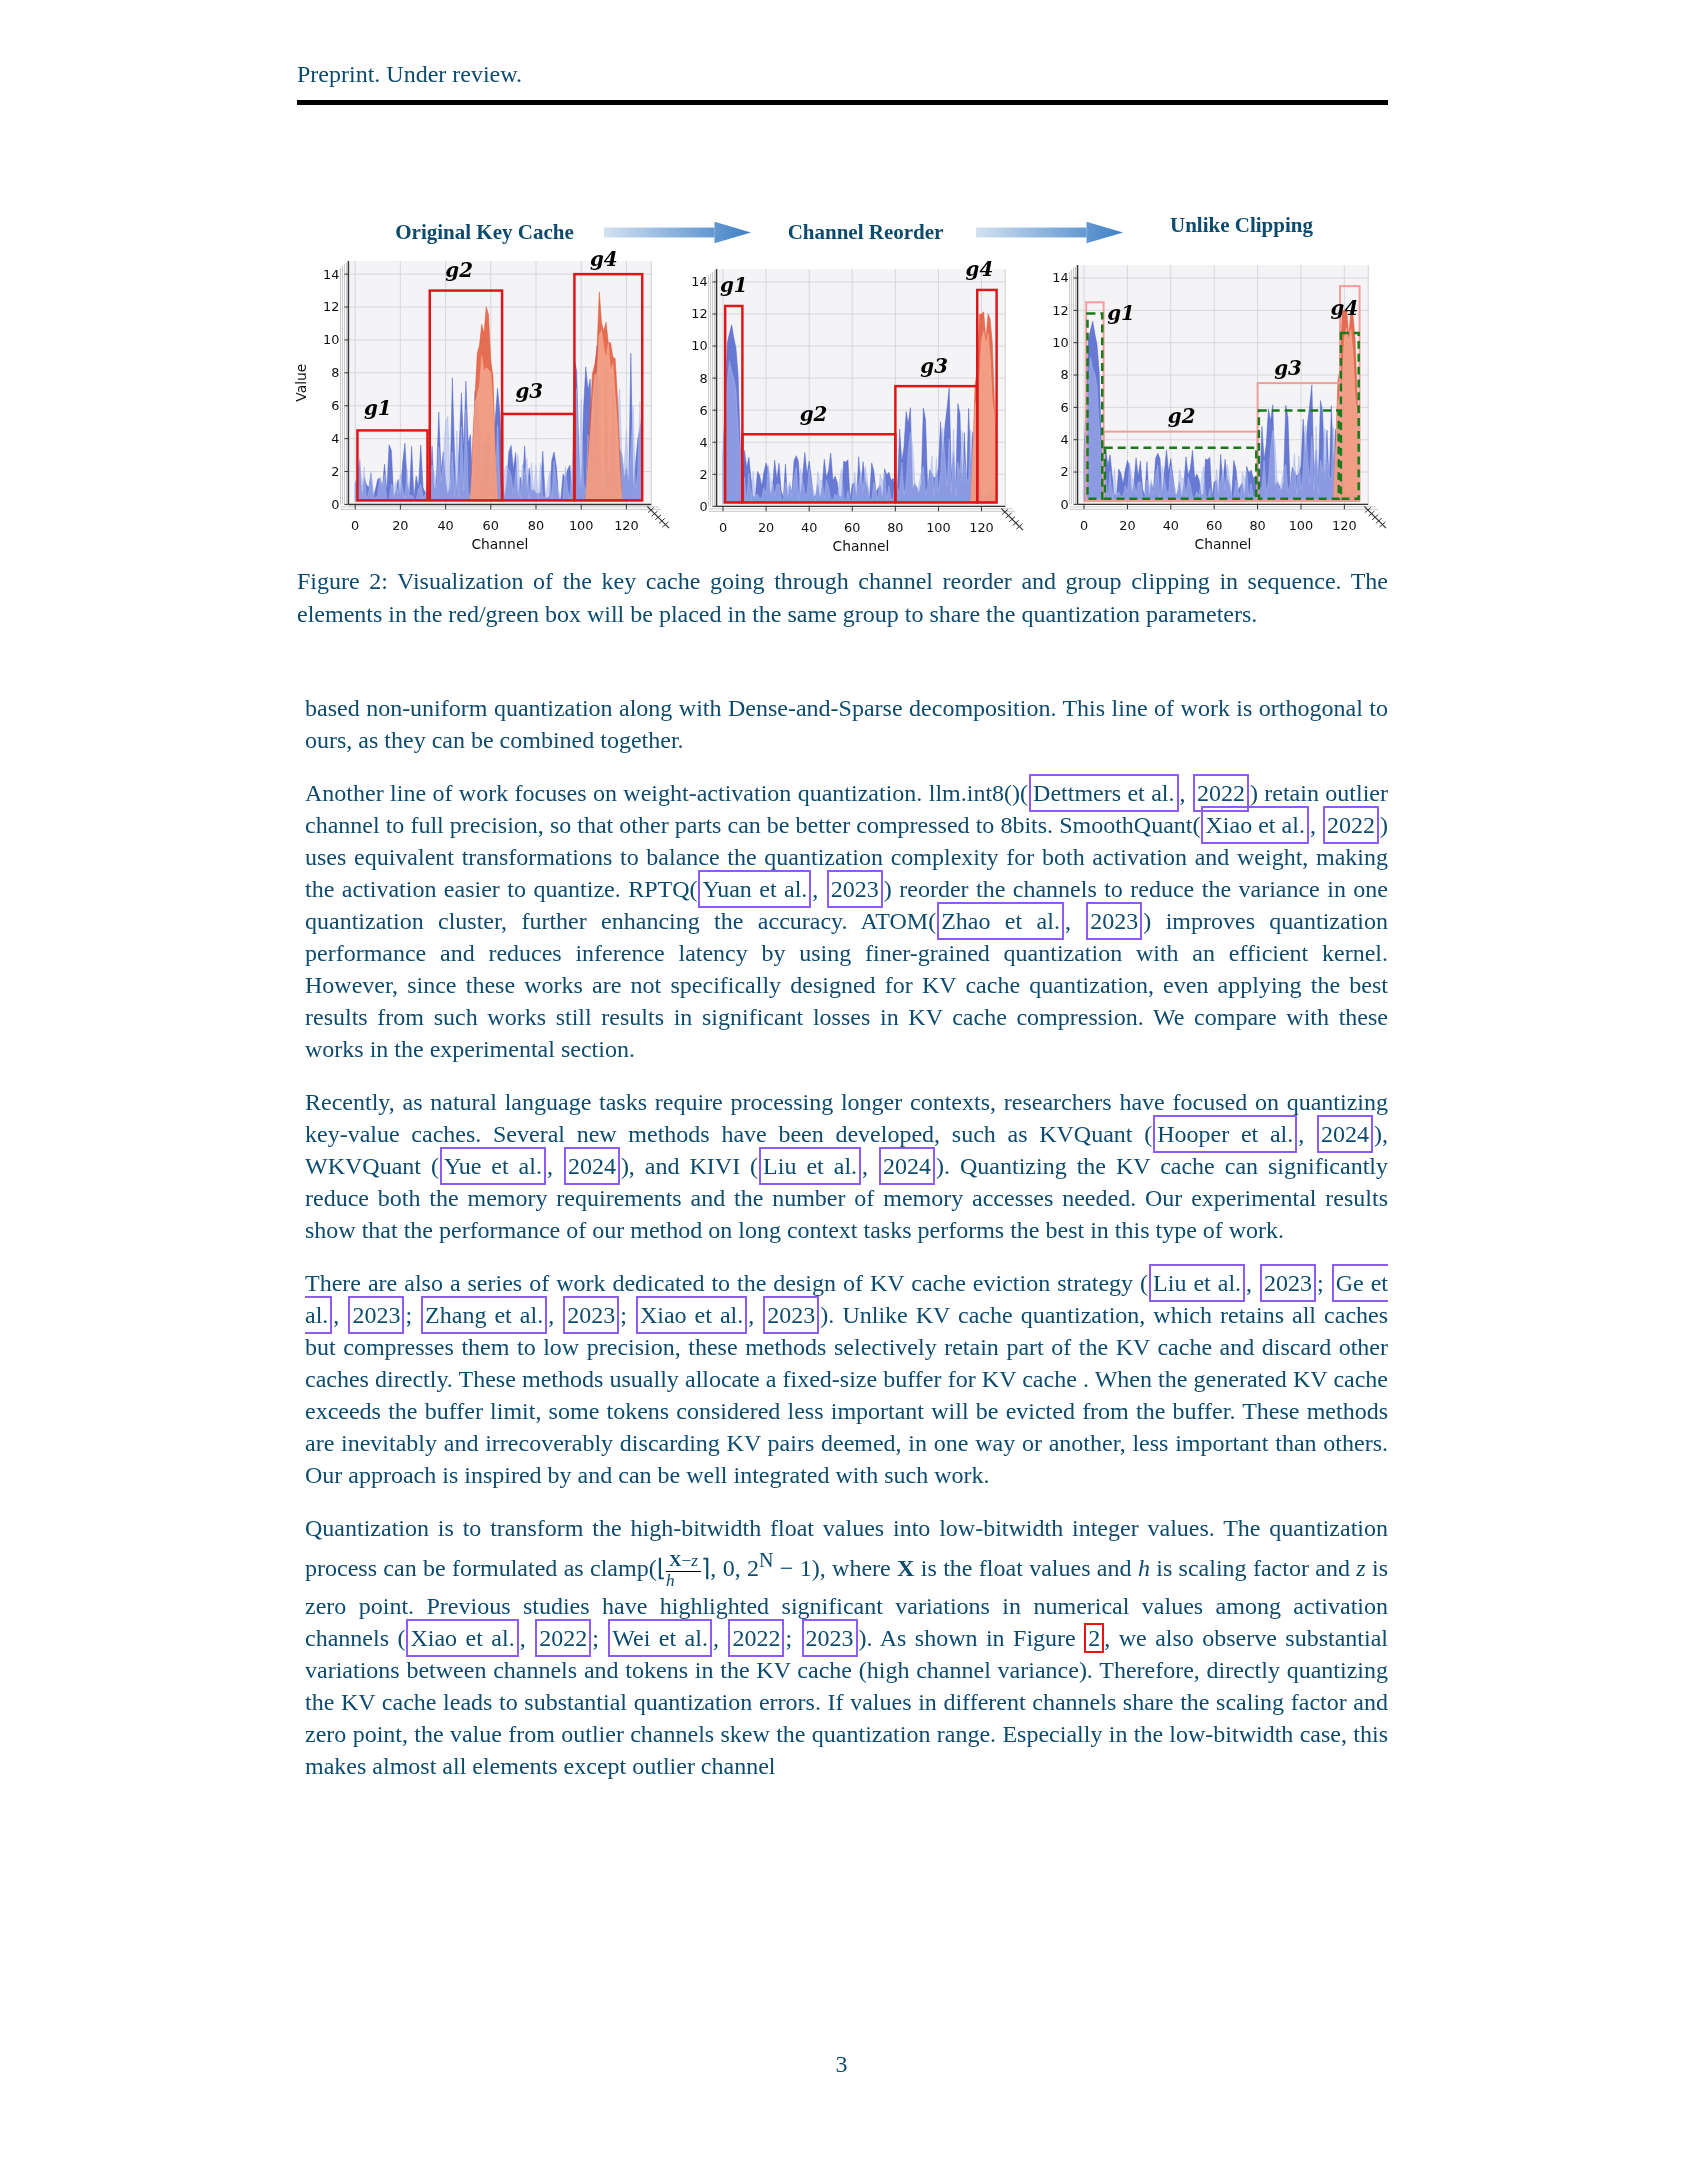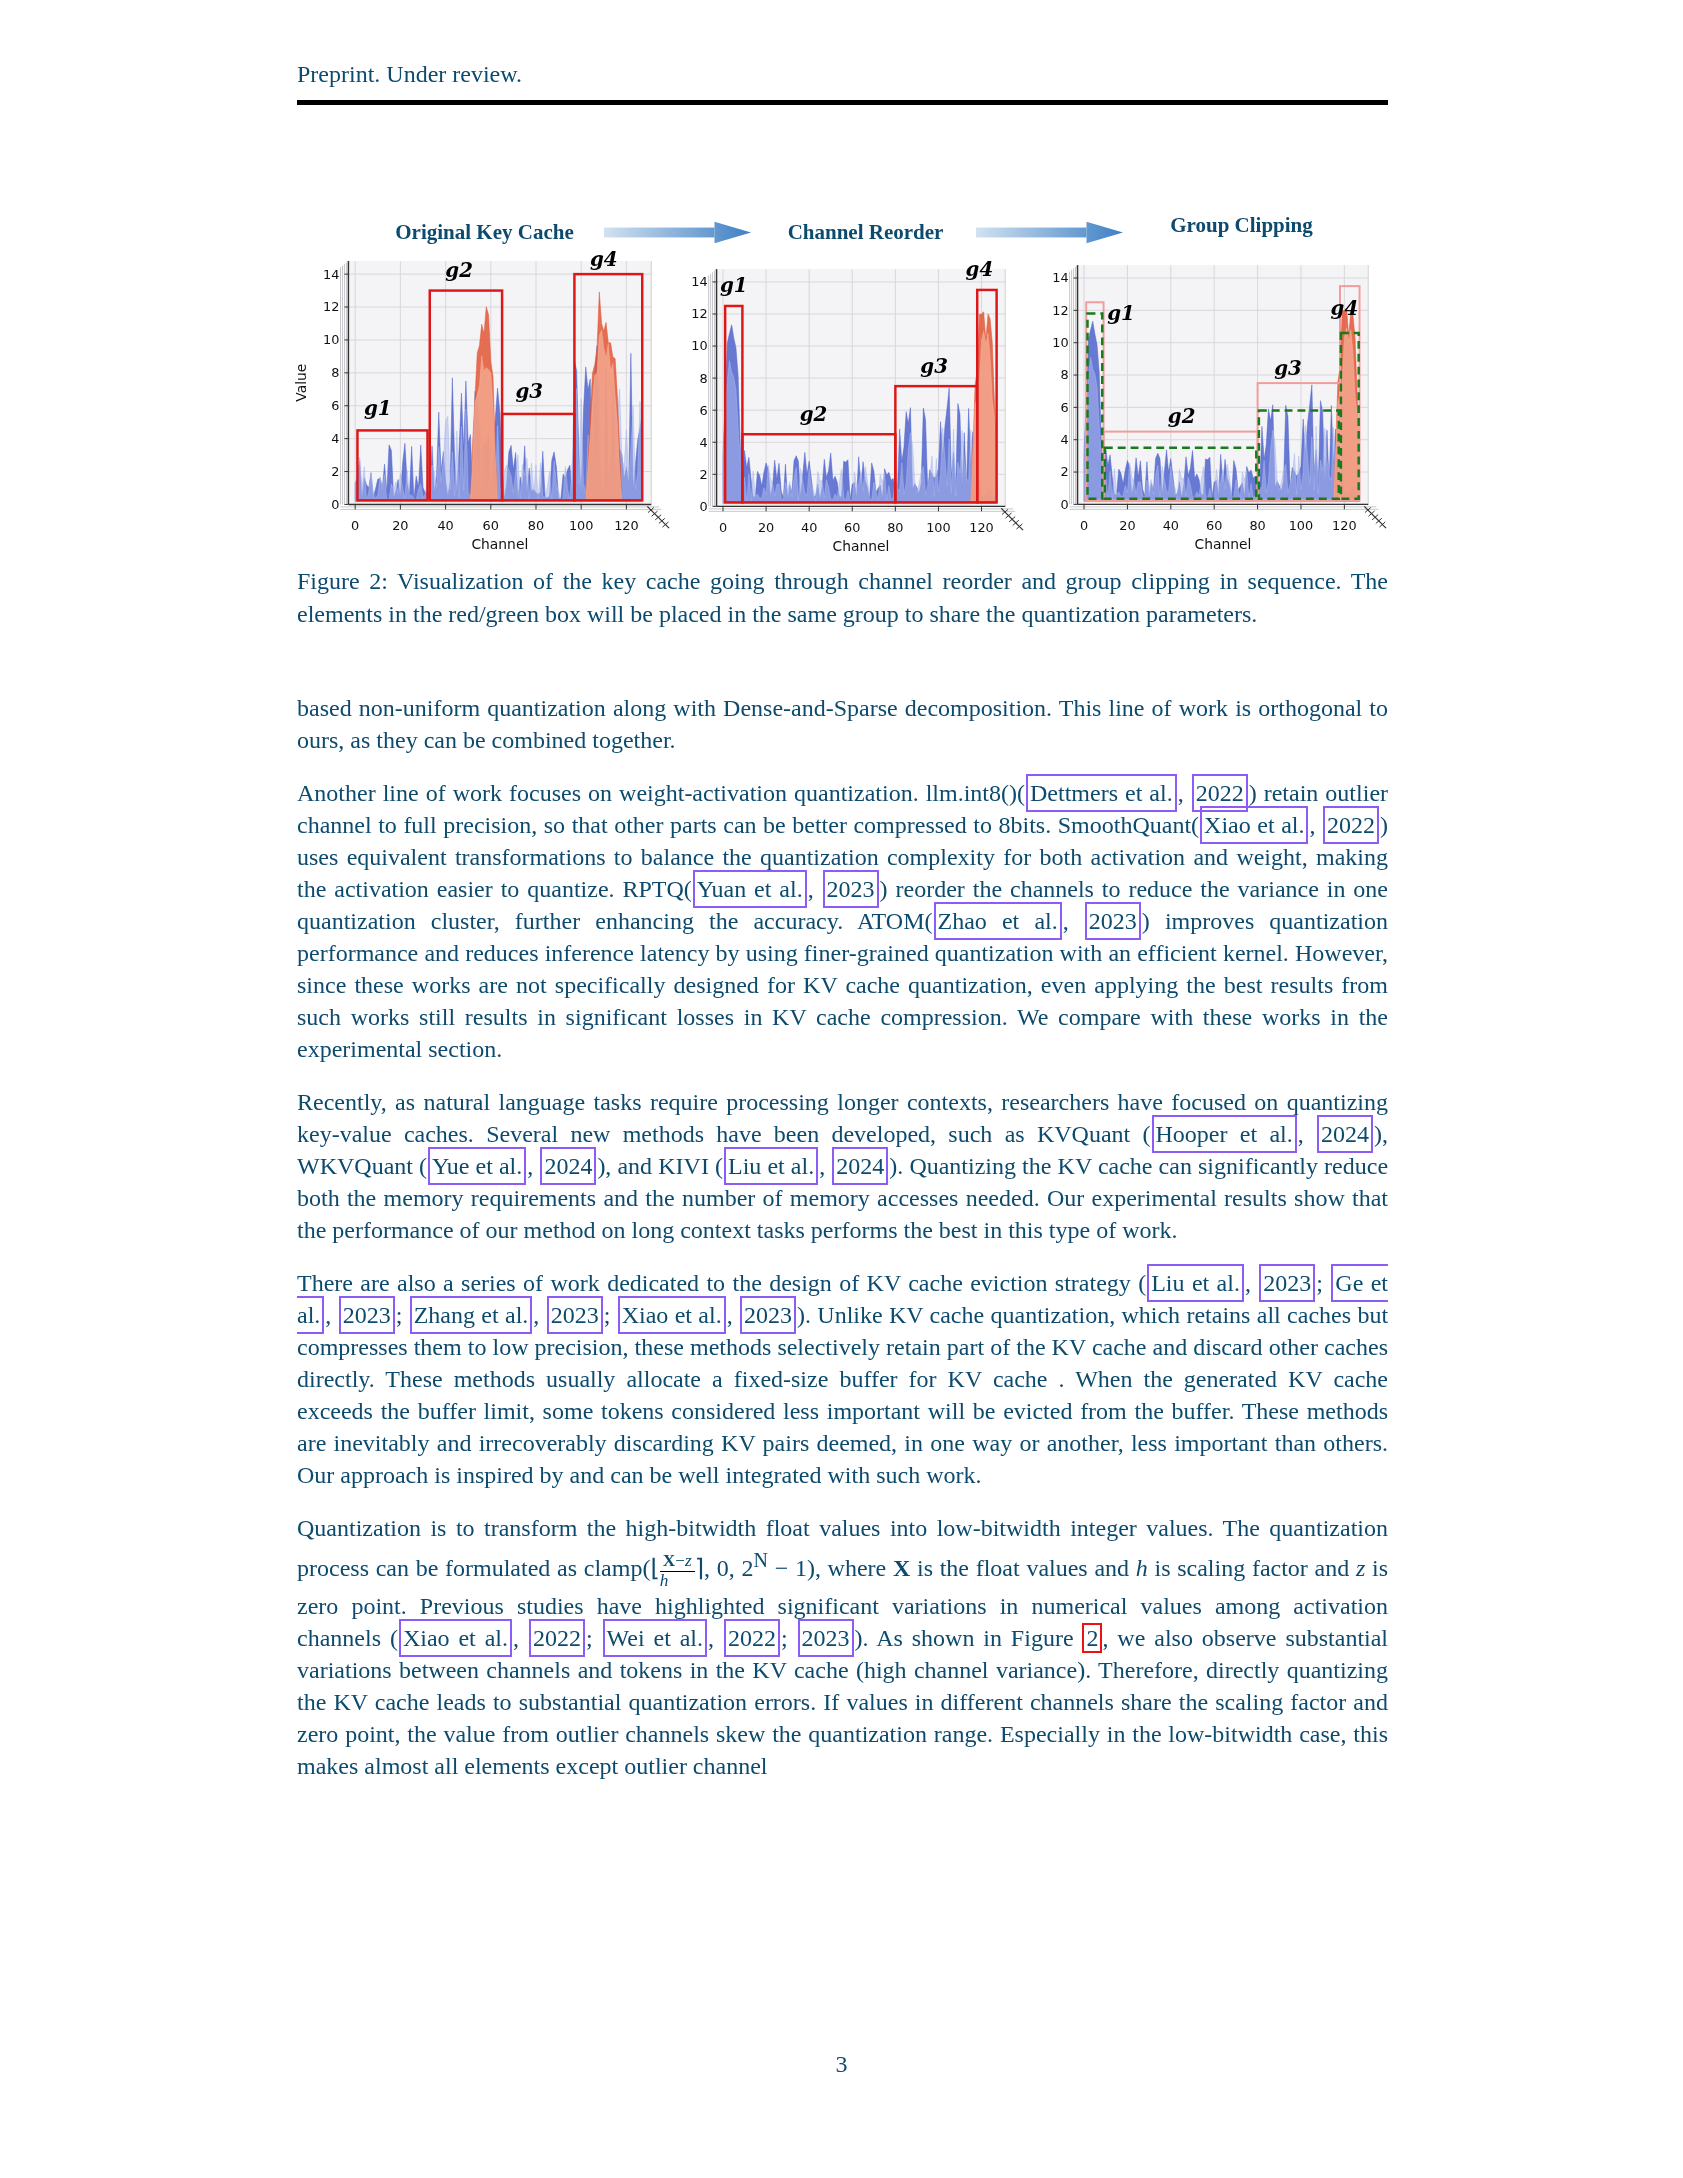--- a/index.html
+++ b/index.html
@@ -13,21 +13,21 @@
   .fh2{left:440px;width:257px;top:4px;}
   .fh3{left:816px;width:257px;top:-3px;}
   .arrow{position:absolute;top:5px;}
   .a1{left:305px;} .a2{left:677px;}
   .plot{position:absolute;}
   #plot1{left:291px;top:251px;}
   #plot2{left:677px;top:261px;}
   #plot3{left:1036px;top:257px;}
   .caption{position:absolute;left:297px;top:565px;width:1091px;font-size:24px;line-height:33px;text-align:justify;}
   .content{position:absolute;left:297px;top:692px;width:1091px;font-size:24px;line-height:32px;text-align:justify;}
-  .content p{margin:0 0 21px 0;}
+  .content p{margin:0 0 21px 8px;}
   .content h2{font-size:30px;margin:16px 0 36px 0;font-weight:bold;}
   .content h2 .num{display:inline-block;margin-right:32px;}
   .content h3{font-size:25px;margin:0 0 30px 0;font-weight:normal;}
   .content h3 .num{display:inline-block;margin-right:26px;}
   .cite{border:2px solid #8b5cf6;padding:4px 2px;margin:0 1px;}
   .ref{border:2px solid #ee1111;padding:0 2px;}
   .frac{display:inline-block;vertical-align:-0.55em;text-align:left;font-size:0.72em;line-height:1.08;}
   .frac .fnum{display:block;border-bottom:1.6px solid #000;padding:0 3px;}
   .frac .fden{display:block;}
   .pageno{position:absolute;left:0;top:2051px;width:1683px;text-align:center;font-size:24px;}
@@ -51,21 +51,21 @@
         </linearGradient>
       </defs>
       <rect x="2" y="6.5" width="112" height="10" fill="url(#ag)"></rect>
       <polygon points="114,0.5 151,11.5 114,22.5" fill="url(#ag)"></polygon>
     </svg>
     <span class="fh fh2">Channel Reorder</span>
     <svg class="arrow a2" width="150" height="23" viewBox="0 0 152 23">
       <rect x="2" y="6.5" width="112" height="10" fill="url(#ag)"></rect>
       <polygon points="114,0.5 151,11.5 114,22.5" fill="url(#ag)"></polygon>
     </svg>
-    <span class="fh fh3">Group Clipping</span>
+    <span class="fh fh3">Unlike Clipping</span>
   </div>
 
   <div id="plot1" class="plot"><svg width="386" height="303" viewBox="0 0 390 306">
         <rect x="58" y="10" width="306" height="246" fill="#f4f4f6"></rect>
         <line x1="58" y1="256" x2="364" y2="256" stroke="#d8d8dc" stroke-width="1"></line>
         <line x1="58" y1="222.75675675675677" x2="364" y2="222.75675675675677" stroke="#d8d8dc" stroke-width="1"></line>
         <line x1="58" y1="189.51351351351354" x2="364" y2="189.51351351351354" stroke="#d8d8dc" stroke-width="1"></line>
         <line x1="58" y1="156.2702702702703" x2="364" y2="156.2702702702703" stroke="#d8d8dc" stroke-width="1"></line>
         <line x1="58" y1="123.02702702702705" x2="364" y2="123.02702702702705" stroke="#d8d8dc" stroke-width="1"></line>
         <line x1="58" y1="89.78378378378379" x2="364" y2="89.78378378378379" stroke="#d8d8dc" stroke-width="1"></line>

